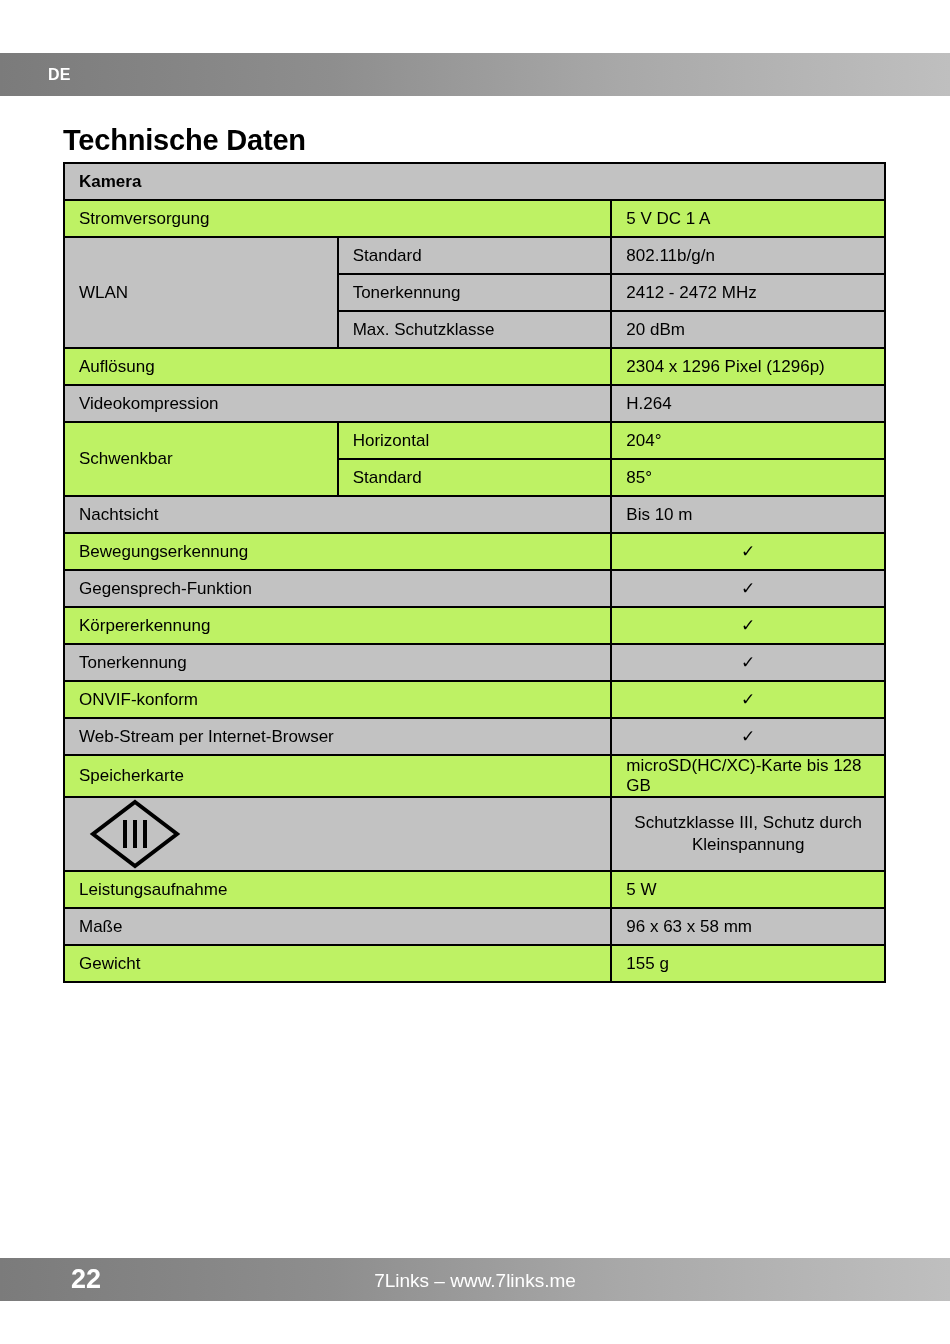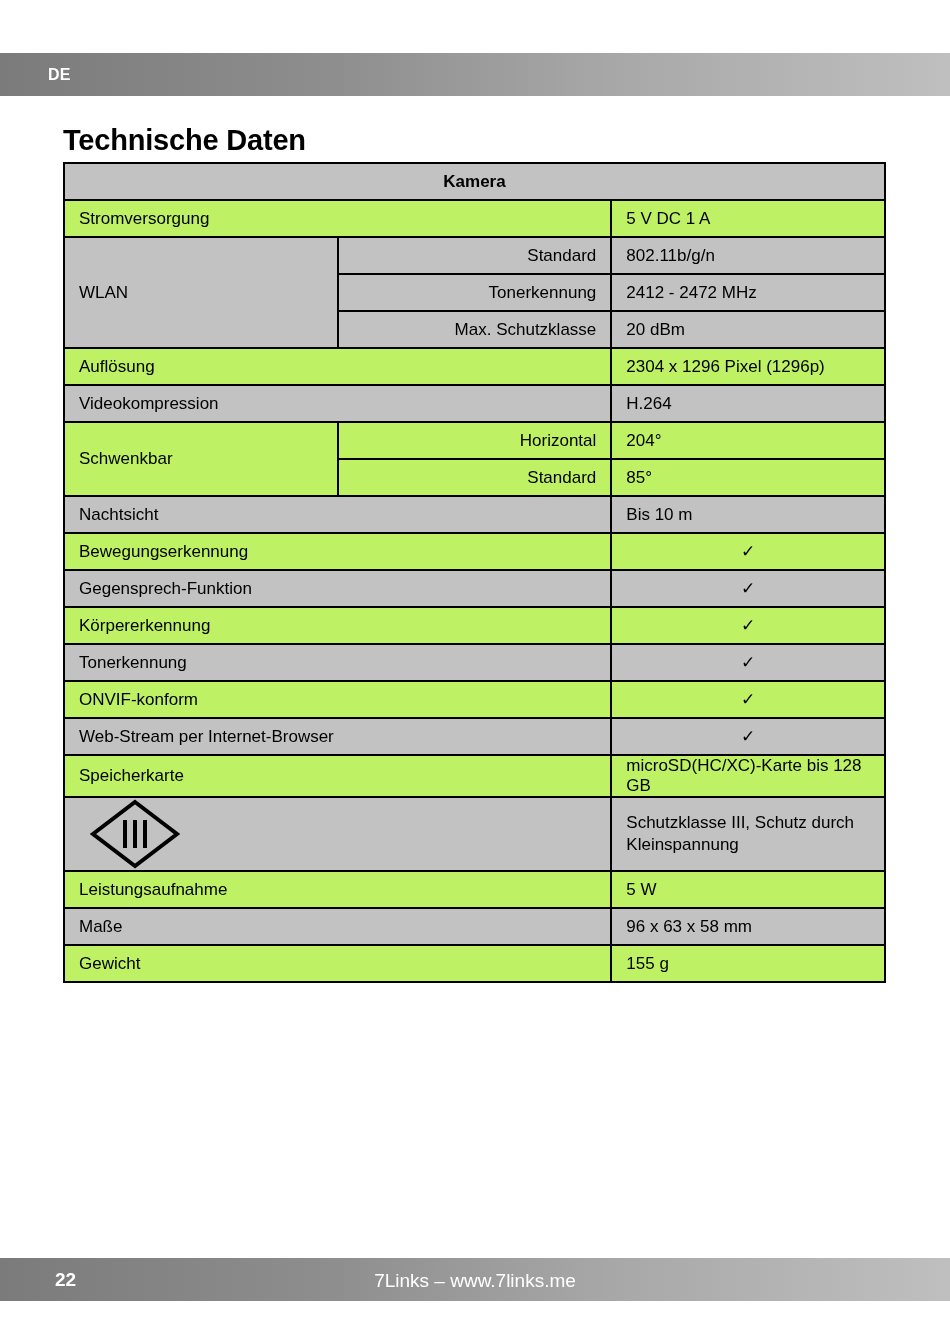--- a/index.html
+++ b/index.html
@@ -61,40 +61,41 @@
     font-size: 17px;
     padding: 0 14px;
     height: 37px;
     vertical-align: middle;
     box-sizing: border-box;
   }
   .shade { background: #c2c2c2; }
   .plain { background: #bef264; }
 
   .title-cell {
-    text-align: center;
+    text-align: left;
     font-weight: bold;
     font-size: 17px;
     height: 40px;
   }
   .label-cell { width: 409px; }
-  .sub-label-cell { width: 202px; text-align: right; }
+  .sub-label-cell { width: 202px; }
   .group-label-cell { width: 207px; }
   .value-cell { width: 414px; }
 
   .check-cell {
     text-align: center;
     font-size: 22px;
     line-height: 1;
   }
   .wrap-cell {
     padding-top: 7px;
     padding-bottom: 7px;
     line-height: 1.32;
     height: 76px;
+    text-align: center;
   }
   .symbol-cell {
     height: 76px;
     padding: 0;
     text-align: left;
   }
   .symbol-wrap {
     display: flex;
     align-items: center;
     justify-content: flex-start;
@@ -109,27 +110,27 @@
   .footer-band {
     position: absolute;
     top: 1258px;
     left: 0;
     width: 950px;
     height: 43px;
     background: linear-gradient(to right, #7b7b7b 0%, #8e8e8e 35%, #a8a8a8 65%, #bfbfbf 100%);
   }
   .footer-page {
     position: absolute;
-    left: 55px;
+    left: 71px;
     top: 0;
     height: 43px;
     display: flex;
     align-items: center;
     color: #ffffff;
-    font-size: 19px;
+    font-size: 27px;
     font-weight: bold;
   }
   .footer-brand {
     position: absolute;
     left: 0;
     top: 0;
     width: 950px;
     height: 45px;
     display: flex;
     align-items: center;

